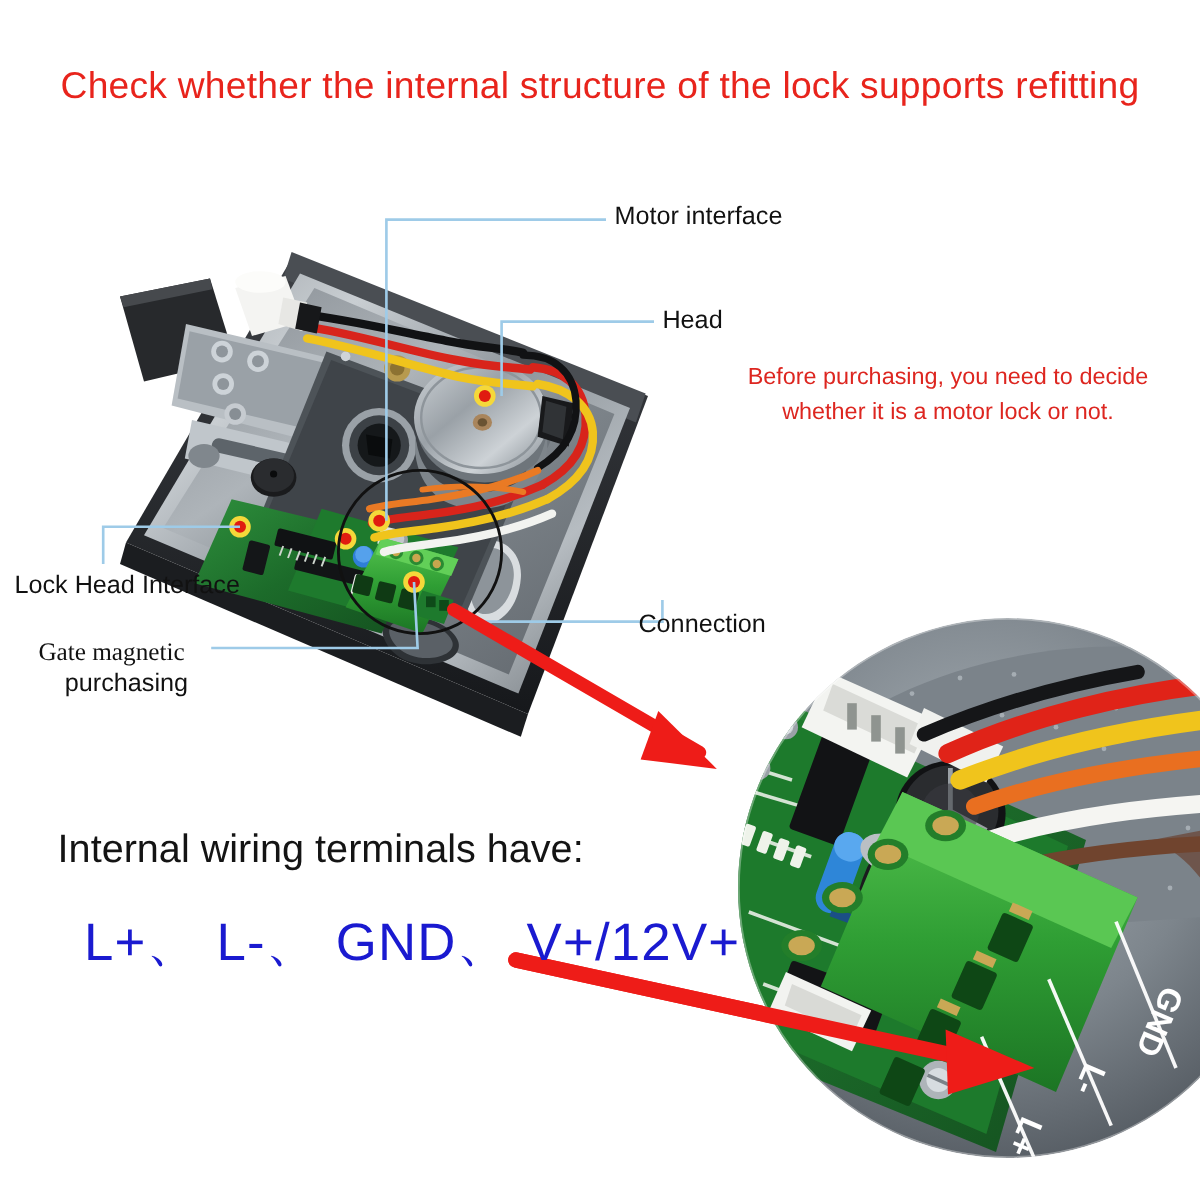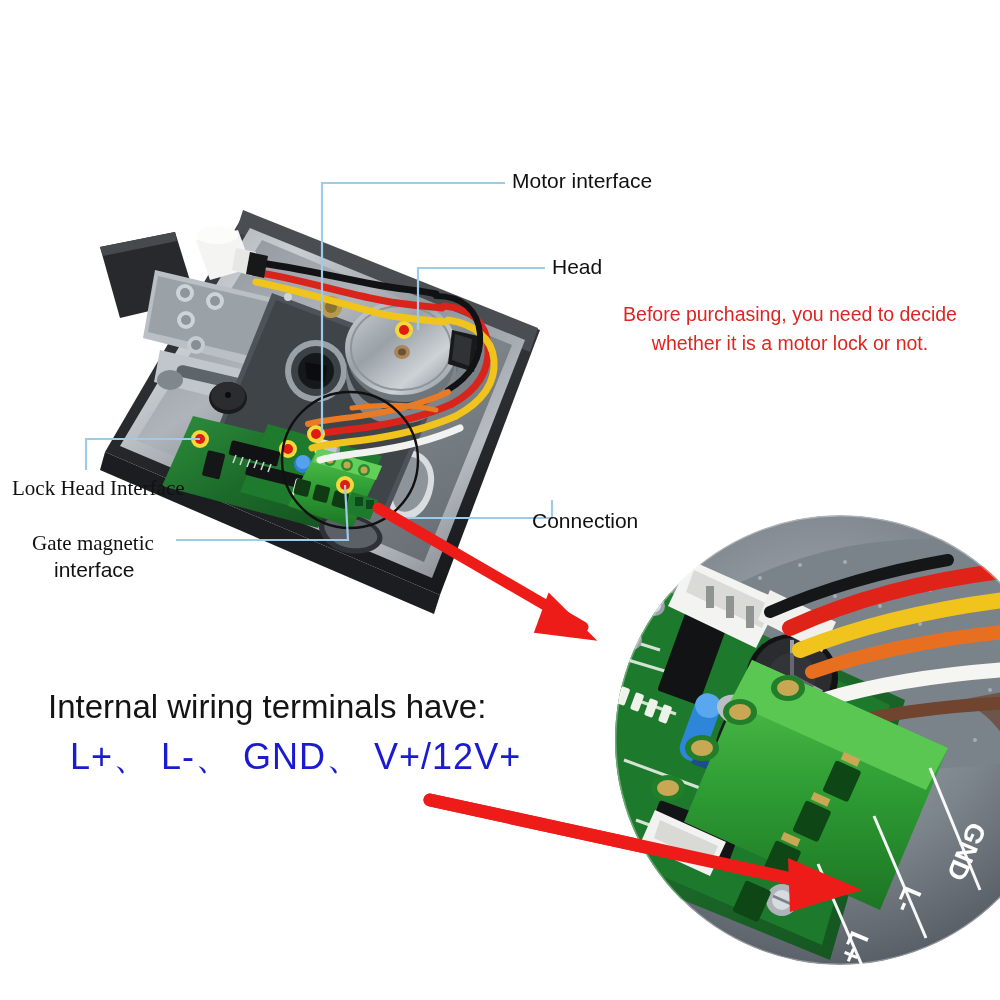--- a/index.html
+++ b/index.html
@@ -21,47 +21,48 @@
     color:#e8241c;
     white-space:nowrap;
   }
 
   
   .callout-label{
     font-size:21px;color:#111111;
   }
   #lbl-motor-interface{left:512px;top:169px;text-align:center;}
   #lbl-motor{left:552px;top:255px;}
-  #lbl-lockhead{left:12px;top:476px;font-family:Liberation Serif, serif;}
+  #lbl-lockhead{left:12px;top:476px;}
   #lbl-gate1{left:32px;top:531px;font-family:Liberation Serif, serif;}
   #lbl-gate2{left:54px;top:558px;}
   #lbl-connection{left:532px;top:509px;}
 
   
   #note{
     left:600px;top:300px;width:380px;text-align:center;
     color:#dd2620;font-size:19.5px;line-height:29px;
     white-space:normal;
   }
 
   
   #cap-internal{
     left:48px;top:688px;font-size:33px;color:#141414;
   }
   #cap-terminals{
-    left:70px;top:733px;font-size:36px;color:#1a1ad0;letter-spacing:1px;
+    left:70px;top:756px;font-size:44px;color:#1a1ad0;letter-spacing:1px;
   }
 
   svg{display:block;}
 </style>
 </head>
 <body>
 
 <div id="stage">
 
+  <div class="txt" id="title">Check whether the internal structure of the lock supports refitting</div>
 
   <svg width="1000" height="1000" style="position:absolute;left:0;top:0;">
     <defs>
 
       <linearGradient id="metalTop" x1="0" y1="0" x2="1" y2="1">
         <stop offset="0" stop-color="#9aa0a5"></stop>
         <stop offset="0.25" stop-color="#c9ced2"></stop>
         <stop offset="0.5" stop-color="#8f969c"></stop>
         <stop offset="0.75" stop-color="#b6bcc1"></stop>
         <stop offset="1" stop-color="#70767b"></stop>
@@ -433,21 +434,21 @@
     <g>
       <path d="M430,800 L806,882" stroke="#ee1c18" stroke-width="13" stroke-linecap="round"></path>
       <path d="M788,858 L862,890 L790,912 Z" fill="#ee1c18"></path>
     </g>
   </svg>
 
   <div class="txt callout-label" id="lbl-motor-interface">Motor interface</div>
   <div class="txt callout-label" id="lbl-motor">Head</div>
   <div class="txt callout-label" id="lbl-lockhead">Lock Head Interface</div>
   <div class="txt callout-label" id="lbl-gate1">Gate magnetic</div>
-  <div class="txt callout-label" id="lbl-gate2">interface</div>
+  <div class="txt callout-label" id="lbl-gate2">purchasing</div>
   <div class="txt callout-label" id="lbl-connection">Connection</div>
 
   <div class="txt" id="cap-internal">Internal wiring terminals have:</div>
 
   <div class="txt" id="note">Before purchasing, you need to decide whether it is a motor lock or not.</div>
   <div class="txt" id="cap-terminals">L+、 L-、 GND、 V+/12V+</div>
 
 </div>
 
 </body></html>

